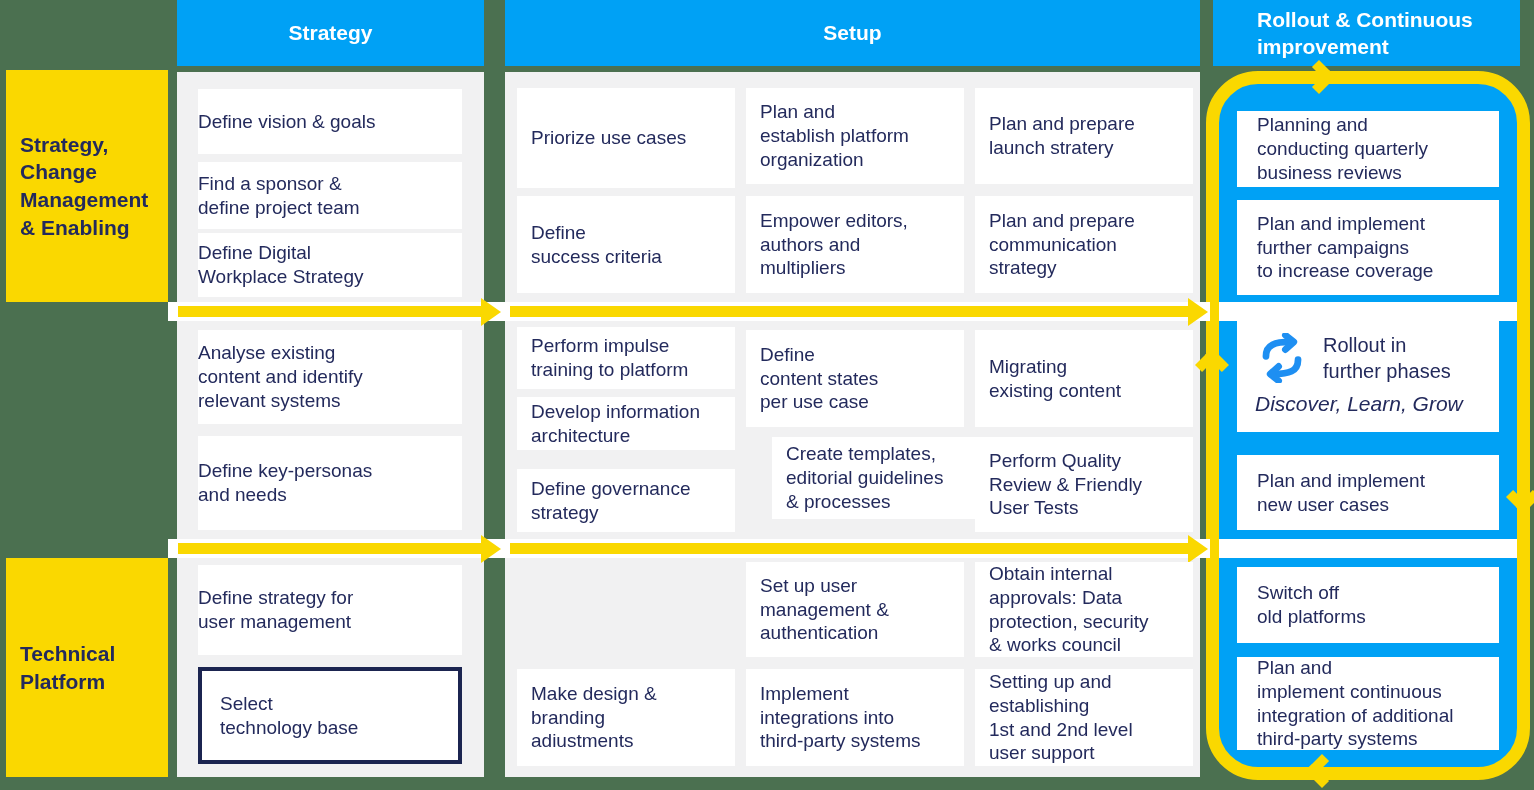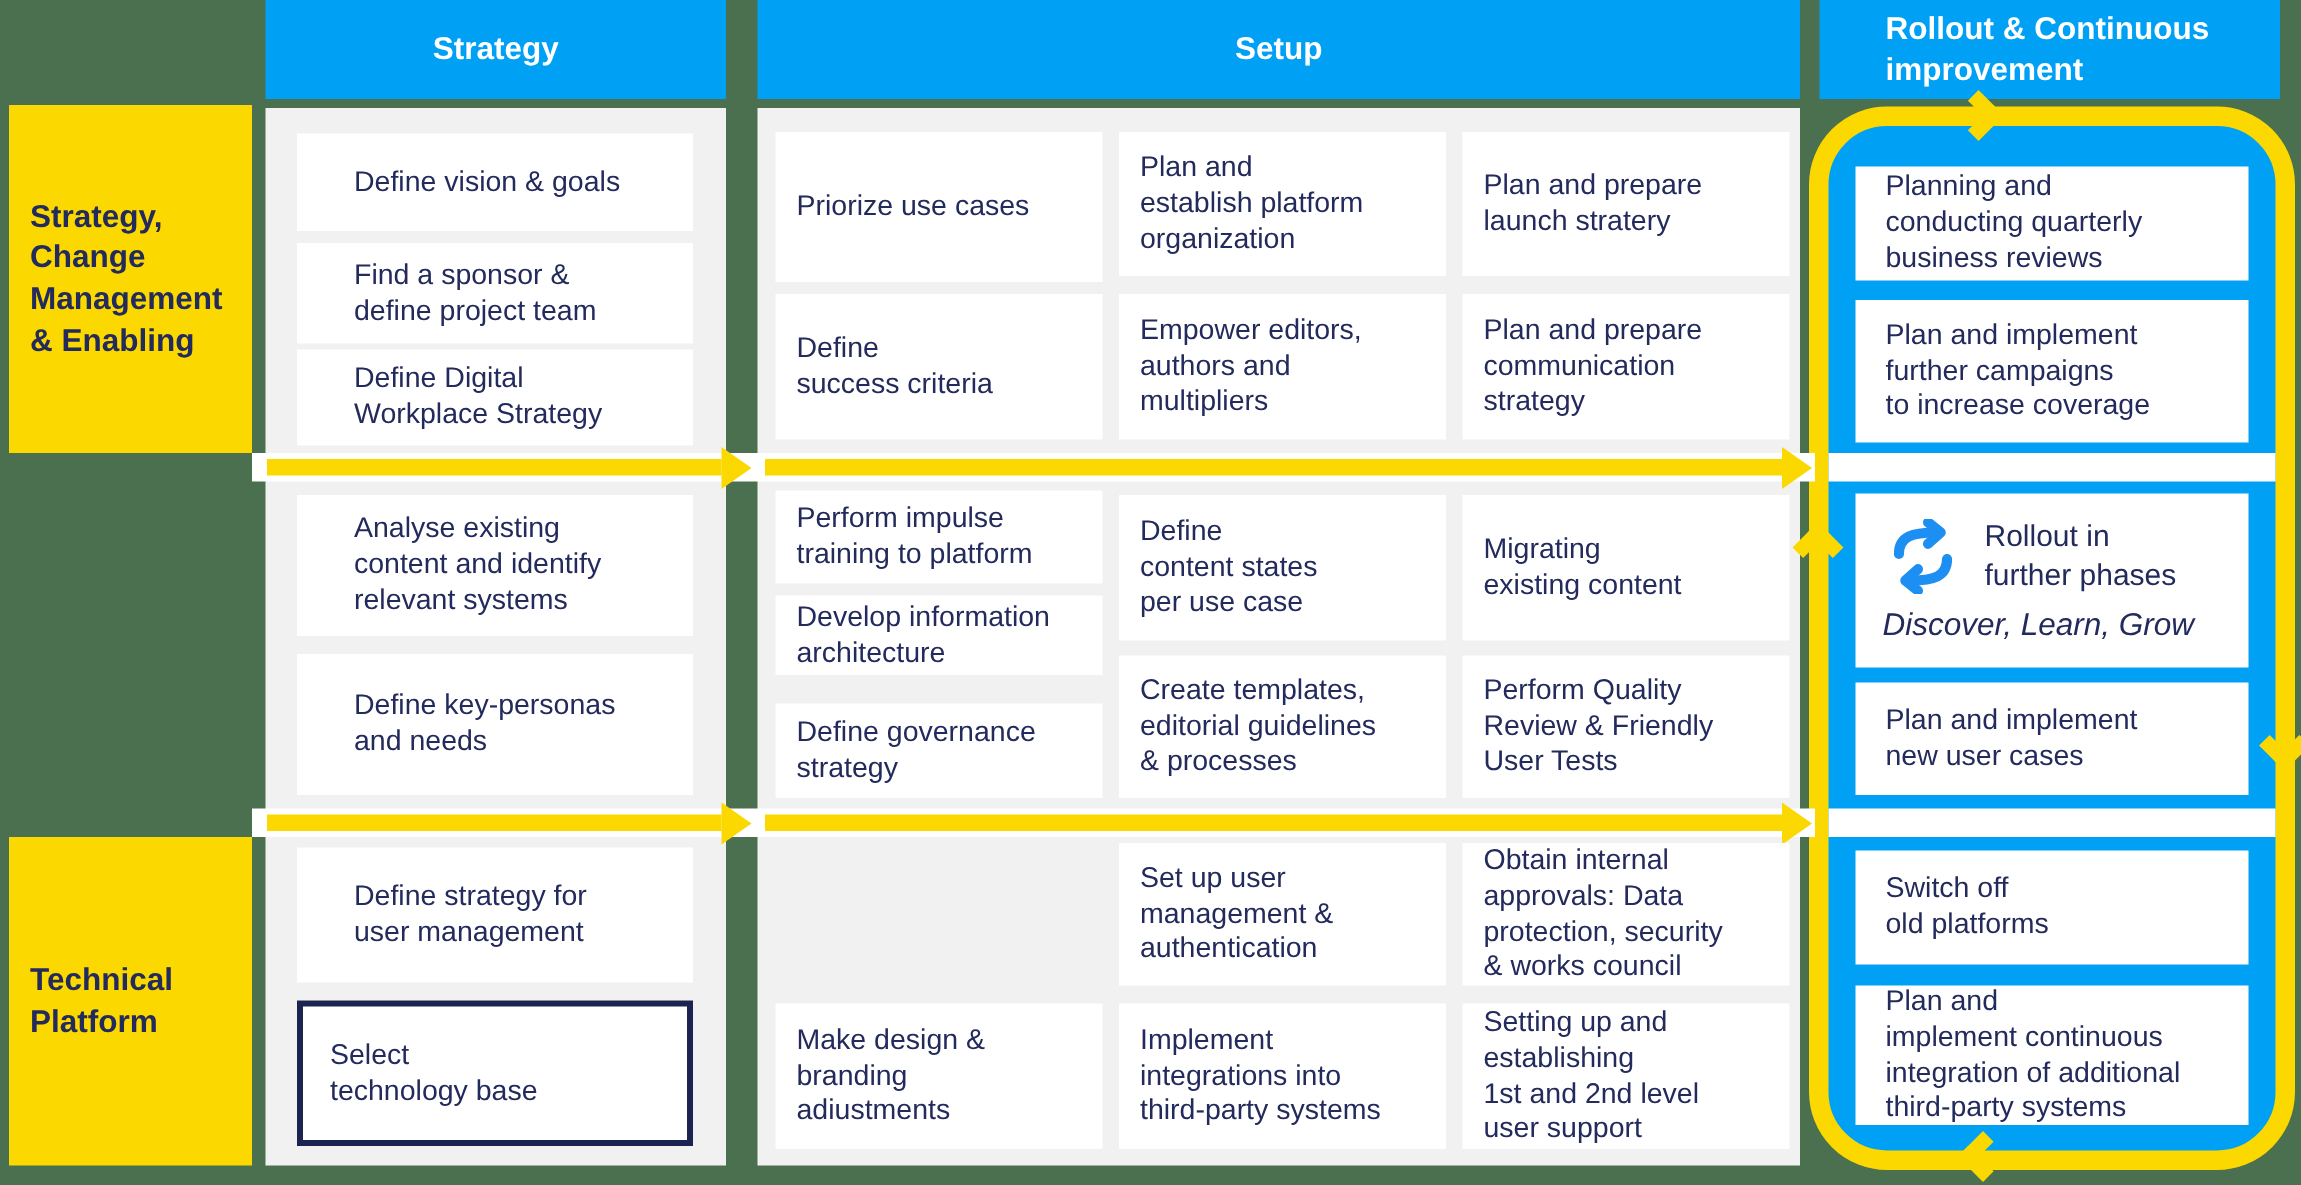--- a/index.html
+++ b/index.html
@@ -40,35 +40,35 @@
     border-top:14px solid transparent;
     border-bottom:14px solid transparent;
   }
   .card{
     position:absolute;background:#fff;
     display:flex;align-items:center;
     font-size:19px;line-height:1.26;
     box-sizing:border-box;
     white-space:pre-line;
   }
-  .card.strat{left:198px;width:264px;padding-left:38px;}
+  .card.strat{left:198px;width:264px;}
   .card.sel{border:4px solid #1B2450;padding-left:18px;}
   .card.setup{padding-left:14px;width:218px;}
   .card.roll{left:1237px;width:262px;padding-left:20px;}
   #loop{
     position:absolute;left:1206px;top:71px;width:324px;height:709px;
     box-sizing:border-box;background:var(--blue);
     border:13px solid var(--yellow);border-radius:52px;
   }
   .chev{
     position:absolute;width:24px;height:24px;box-sizing:border-box;
     border-top:10px solid var(--yellow);border-right:10px solid var(--yellow);
   }
   .cyclecard{
-    position:absolute;left:1237px;top:329px;width:262px;height:116px;background:#fff;
+    position:absolute;left:1237px;top:316px;width:262px;height:116px;background:#fff;
     display:flex;flex-direction:column;justify-content:center;
     padding-left:18px;box-sizing:border-box;
   }
   .cyclerow{display:flex;align-items:center;}
   .cycletitle{font-size:20px;line-height:1.3;margin-left:14px;white-space:pre-line;}
   .cyclesub{font-size:21px;font-style:italic;margin-top:8px;}
 </style>
 </head>
 <body>
 
@@ -146,21 +146,21 @@
 
   <div class="card setup" style="left:517px;top:327px;height:62px;">Perform impulse
 training to platform</div>
   <div class="card setup" style="left:517px;top:397px;height:53px;">Develop information
 architecture</div>
   <div class="card setup" style="left:517px;top:469px;height:63px;">Define governance
 strategy</div>
   <div class="card setup" style="left:746px;top:330px;height:97px;">Define
 content states
 per use case</div>
-  <div class="card setup" style="left:746px;top:437px;height:95px;">Create templates,
+  <div class="card setup" style="left:772px;top:437px;height:82px;">Create templates,
 editorial guidelines
 &amp; processes</div>
   <div class="card setup" style="left:975px;top:330px;height:97px;">Migrating
 existing content</div>
   <div class="card setup" style="left:975px;top:437px;height:95px;">Perform Quality
 Review &amp; Friendly
 User Tests</div>
 
   <div class="card setup" style="left:517px;top:669px;height:97px;">Make design &amp;
 branding

